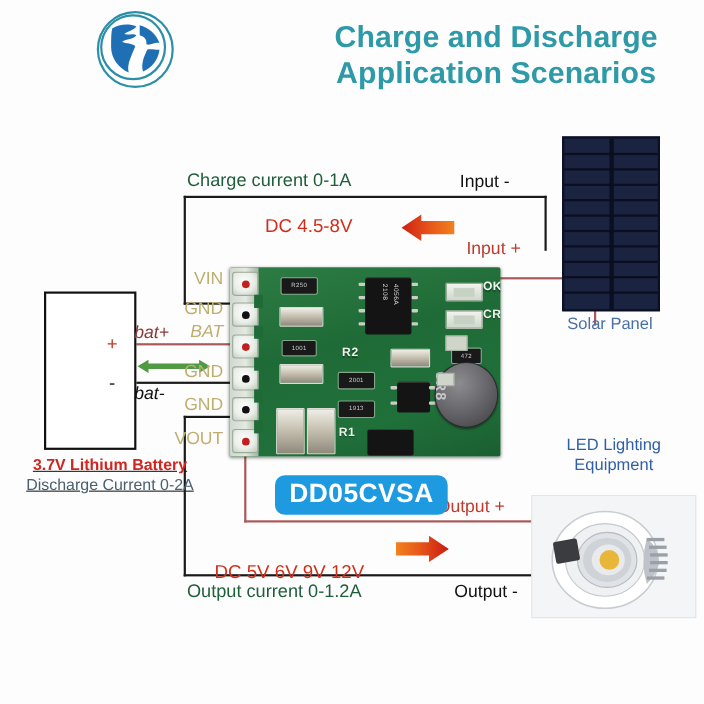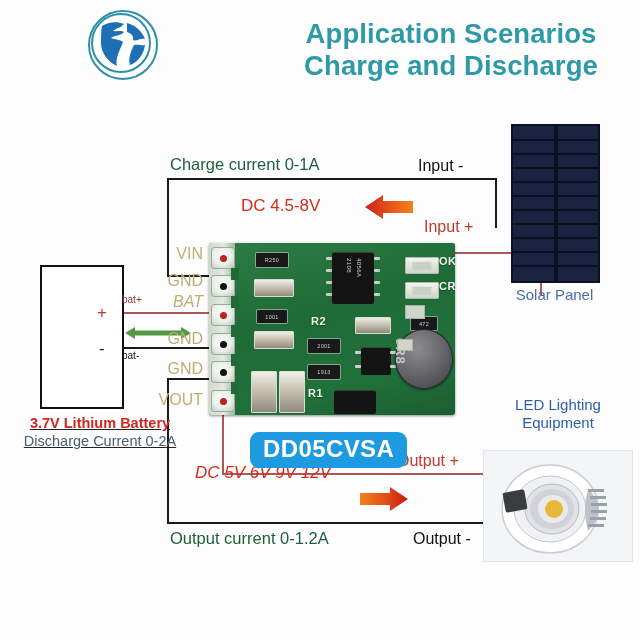--- a/index.html
+++ b/index.html
@@ -91,21 +91,21 @@
   
   .ledimg{position:absolute;left:483px;top:450px;width:148px;height:110px;
        background:#f3f4f6;border:1px solid #e2e4e8;overflow:hidden;}
   .led-lbl{position:absolute;left:483px;top:396px;width:150px;text-align:center;
        color:#2f5fa8;font-size:15px;line-height:1.2;}
 
   .txt-charge{color:#1f5e3a;font-size:16.5px;}
   .txt-dc{color:#d32d1a;font-size:17px;}
   .txt-inp{font-size:16px;color:#111;}
   .txt-inp.red{color:#c0392b;}
-  .txt-small{font-size:10px;}
+  .txt-small{font-size:16px;font-style:italic;}
 </style>
 </head>
 <body>
 
 <div class="stage">
 
   <div class="logo-wrap">
     <div class="globe">
       <svg width="62" height="62" viewBox="0 0 62 62">
         <circle cx="31" cy="31" r="30" fill="#ffffff"></circle>
@@ -113,22 +113,22 @@
                  C31 24 25 23 21 26 C25 28 30 27 33 30 C30 38 25 46 27 54
                  C18 50 11 41 11 31 C11 24 11 18 12 14 Z" fill="#1f6fb5"></path>
         <path d="M37 11 C45 13 52 19 55 27 C50 26 46 30 43 28 C44 23 40 21 37 20 Z" fill="#1f6fb5"></path>
         <path d="M44 33 C49 32 53 34 55 33 C54 42 48 50 40 53 C38 46 41 39 44 33 Z" fill="#1f6fb5"></path>
         <circle cx="31" cy="31" r="29" fill="none" stroke="#2b8fa8" stroke-width="2"></circle>
       </svg>
     </div>
   </div>
 
   <div class="title">
+    <div>Charge and Discharge</div>
     <div>Application Scenarios</div>
-    <div>Charge and Discharge</div>
   </div>
 
   <div class="ln" style="left:167px;top:178px;width:330px;height:2px;"></div>
   <div class="ln" style="left:495px;top:178px;width:2px;height:50px;"></div>
   <div class="ln" style="left:167px;top:178px;width:2px;height:99px;"></div>
   <div class="ln" style="left:167px;top:275px;width:52px;height:2px;"></div>
 
   <div class="ln red" style="left:222px;top:252px;width:2px;height:72px;"></div>
   <div class="ln red" style="left:222px;top:252px;width:320px;height:2px;"></div>
   <div class="ln red" style="left:540px;top:252px;width:2px;height:44px;"></div>
@@ -154,21 +154,21 @@
           <linearGradient id="gl" x1="0" y1="0" x2="1" y2="0">
         <stop offset="0%" stop-color="#cf1f14"></stop>
             <stop offset="55%" stop-color="#e8571a"></stop>
         <stop offset="100%" stop-color="#f0821d"></stop>
           </linearGradient>
         </defs>
       <path d="M2 15 L20 3 L20 9 L50 9 L50 21 L20 21 L20 27 Z" fill="url(#gl)"></path>
     </svg>
   </div>
 
-  <div class="lbl txt-dc" style="left:195px;top:463px;font-style:italic;">DC 5V 6V 9V 12V</div>
+  <div class="lbl txt-dc" style="left:195px;top:510px;">DC 5V 6V 9V 12V</div>
   <div class="lbl txt-charge" style="left:170px;top:529px;">Output current 0-1.2A</div>
   <div class="lbl txt-inp red" style="left:397px;top:452px;text-align:right;">Output +</div>
   <div class="lbl txt-inp" style="left:413px;top:530px;">Output -</div>
 
   <div class="arrow-r" style="left:358px;top:484px;">
     <svg width="52" height="30" viewBox="0 0 52 30">
       <defs>
           <linearGradient id="gr" x1="0" y1="0" x2="1" y2="0">
         <stop offset="0%" stop-color="#f0821d"></stop>
             <stop offset="45%" stop-color="#e8571a"></stop>

